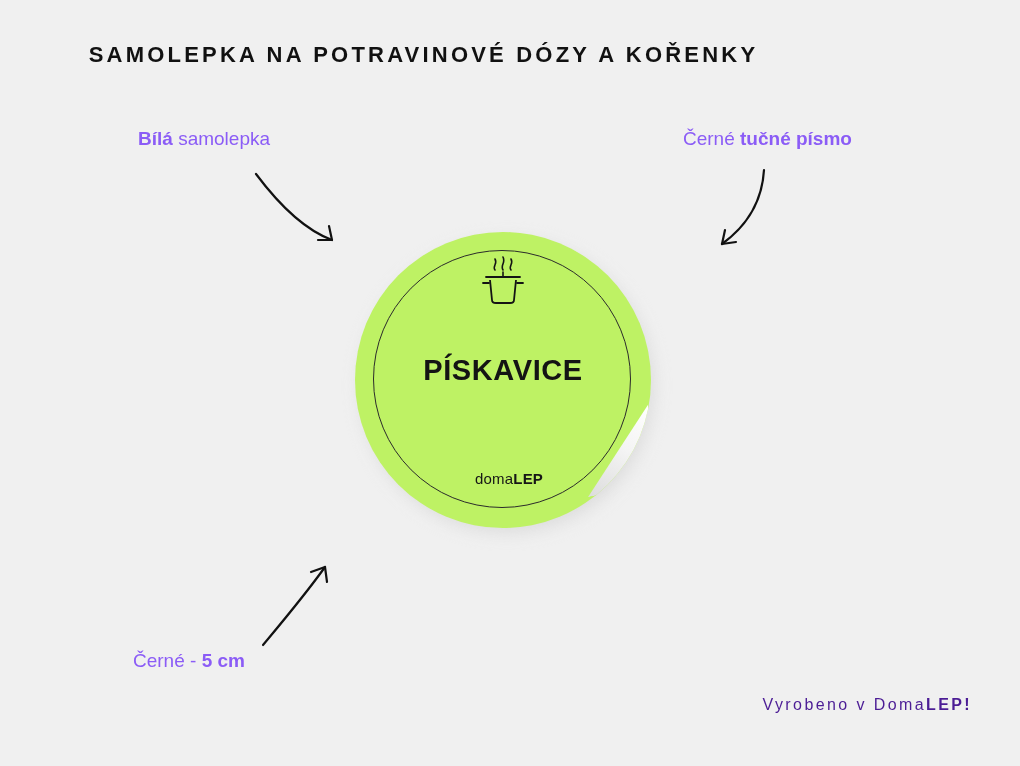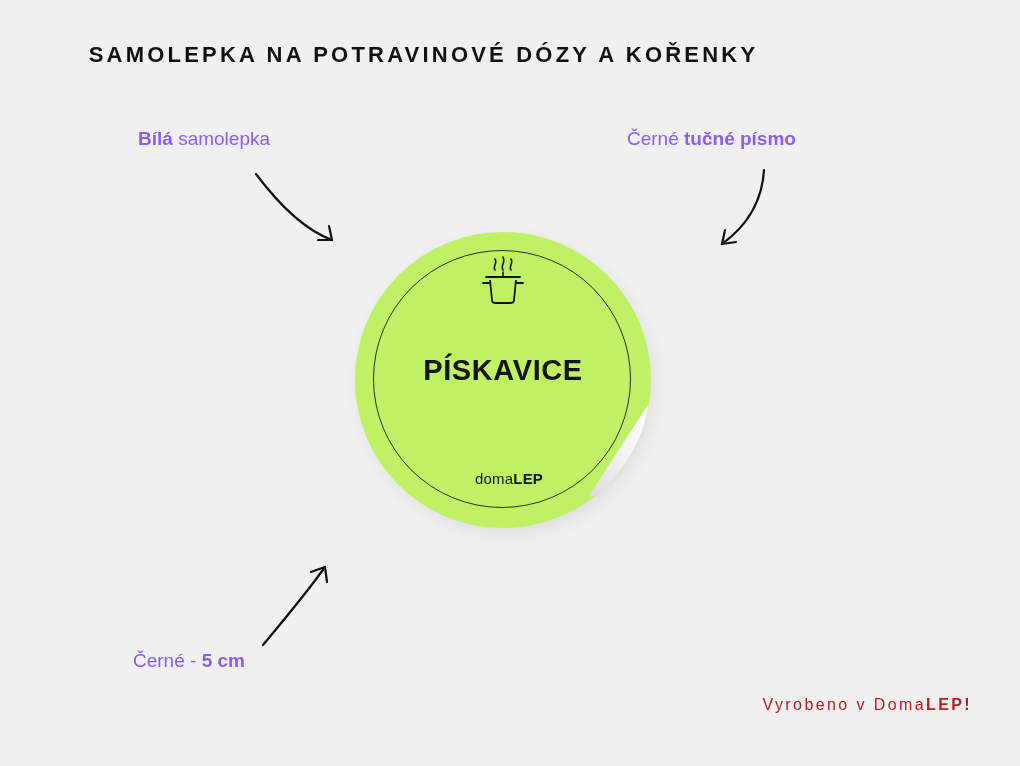--- a/index.html
+++ b/index.html
@@ -39,21 +39,21 @@
   .callout {
     position: absolute;
     font-size: 19px;
     color: #8b5cf6;
     white-space: nowrap;
   }
   .callout b { font-weight: bold; }
   .callout .light { font-weight: normal; }
 
   #callout-white  { left: 138px; top: 128px; }
-  #callout-black  { left: 627px; top: 128px; }
+  #callout-black  { left: 683px; top: 128px; }
   #callout-format { left: 133px; top: 650px; }
 
   
   .arrow {
     position: absolute;
     pointer-events: none;
   }
   #arrow-white  { left: 250px; top: 160px; }
   #arrow-black  { left: 700px; top: 160px; }
   #arrow-format { left: 255px; top: 555px; }
@@ -142,21 +142,21 @@
   .brand .b-light { font-weight: normal; margin-left: 12px; }
   .brand .b-bold  { font-weight: bold; margin-top: 12px; }
 
   
   .footer {
     position: absolute;
     right: 48px;
     bottom: 52px;
     font-size: 16px;
     letter-spacing: 2.4px;
-    color: #b91c1c;
+    color: #4c1d95;
     white-space: nowrap;
   }
   .footer .f-bold { font-weight: bold; }
 </style>
 </head>
 <body>
 
 <div class="stage">
 
   <div class="title">SAMOLEPKA NA POTRAVINOVÉ DÓZY A KOŘENKY</div>

